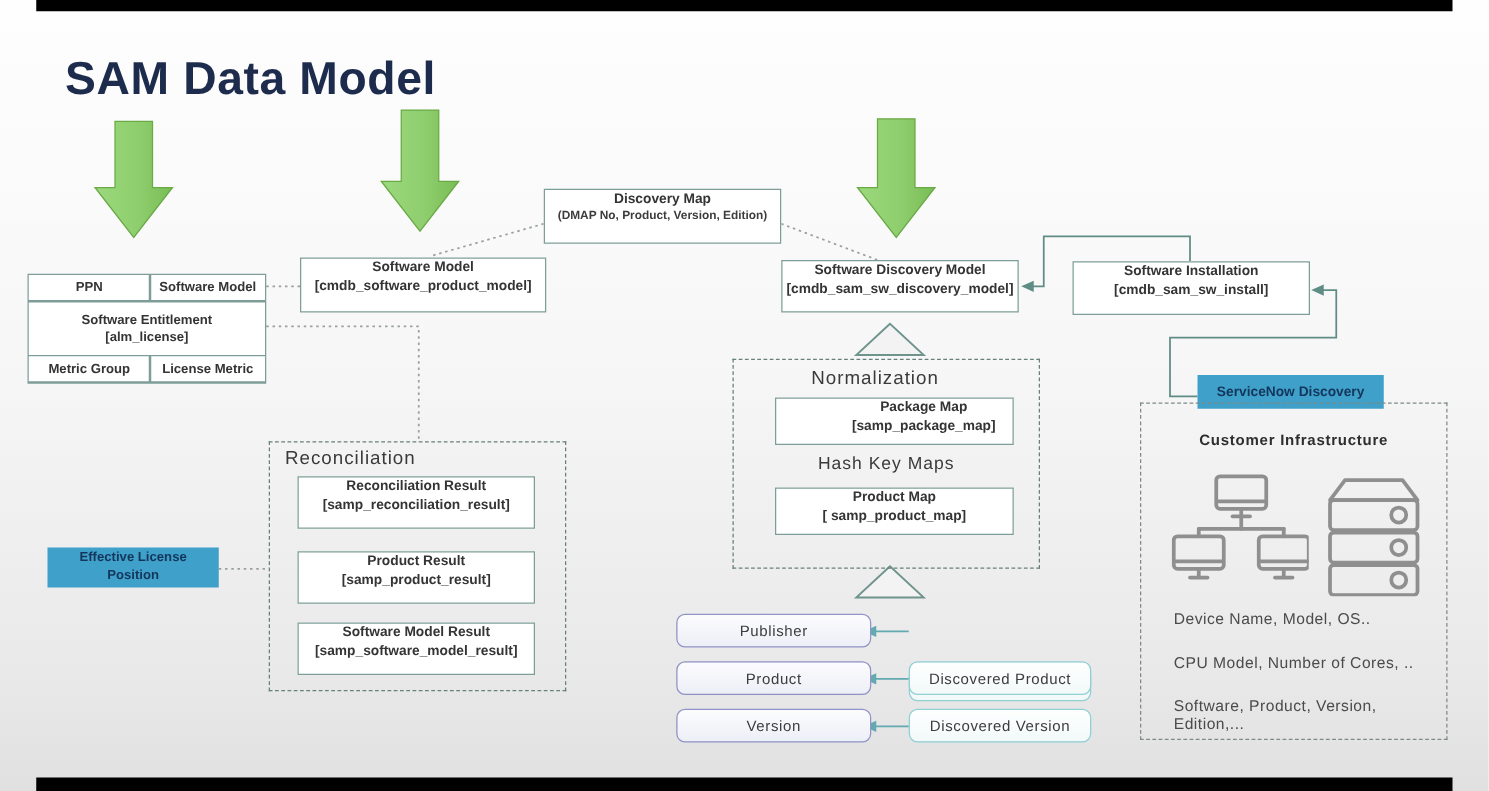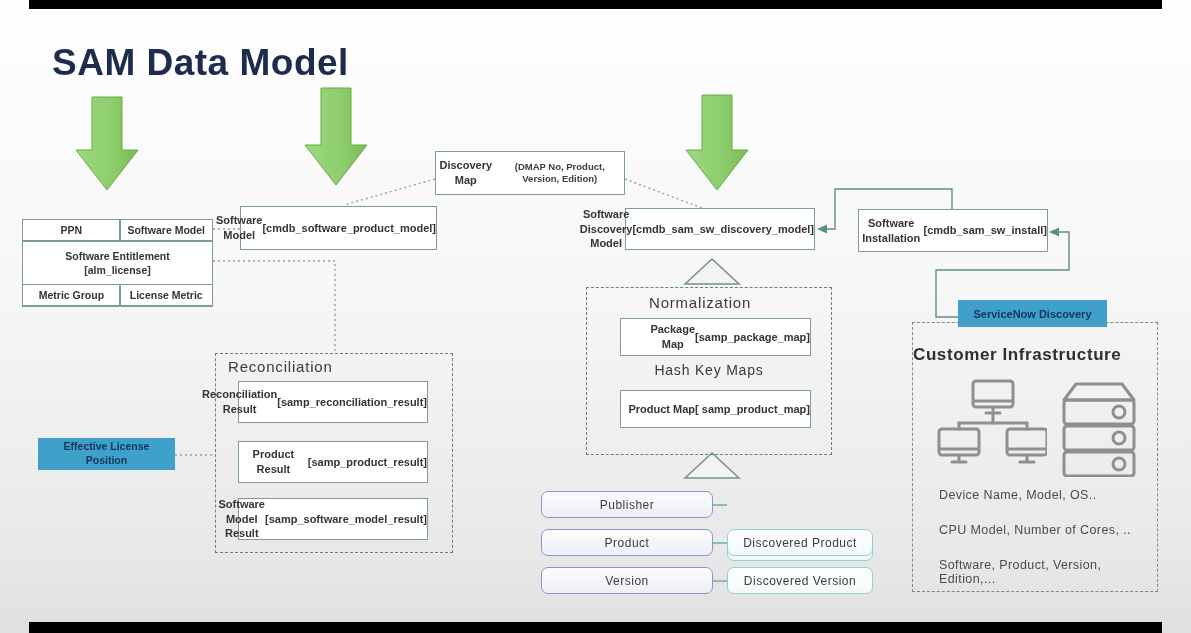--- a/index.html
+++ b/index.html
@@ -14,21 +14,21 @@
 
   .page-title {
     position:absolute; left:52px; top:42px;
     font-size:37px; font-weight:bold; color:#1d2b4d; letter-spacing:0.5px;
   }
 
   .conn { position:absolute; left:0; top:0; width:1191px; height:633px; pointer-events:none; }
 
   .box {
     position:absolute; background:#fff; border:1.4px solid #7d9e98;
-    display:flex; flex-direction:row; align-items:center; justify-content:flex-end;
+    display:flex; flex-direction:column; align-items:center; justify-content:flex-start;
     text-align:center; box-sizing:border-box;
   }
   .bname, .btable { font-size:11px; font-weight:bold; color:#343434; line-height:1.32; }
   .bsub { font-size:9.5px; font-weight:bold; color:#3c3c3c; line-height:1.3; }
 
   .dashedbox { position:absolute; border:1.6px dashed #68807b; box-sizing:border-box; }
   .dashedbox.gray { border-color:#7d8a87; }
   .zonelabel { position:absolute; font-size:15px; color:#3a3a3a; letter-spacing:0.8px; }
 
   .ent-group {
@@ -47,26 +47,26 @@
     position:absolute; background:#3fa0c9; color:#14365c; font-weight:bold;
     display:flex; align-items:center; justify-content:center; text-align:center;
     box-sizing:border-box;
   }
 
   .pill {
     position:absolute; height:27px; border-radius:7px; box-sizing:border-box;
     display:flex; align-items:center; justify-content:center;
     font-size:12px; color:#3d3d3d; letter-spacing:0.5px;
   }
-  .pill.target { width:172px; left:541px; border:1.4px solid #9193c7; background:linear-gradient(#fcfcfe,#edeff7); }
+  .pill.target { width:156px; left:541px; border:1.4px solid #9193c7; background:linear-gradient(#fcfcfe,#edeff7); }
   .pill.source { width:146px; left:727px; border:1.4px solid #8fd0d4; background:linear-gradient(#feffff,#f2f9f9); }
 
   .ci-title {
-    position:absolute; width:100%; top:22px;
-    font-size:17px; font-weight:bold; color:#2e2e2e; letter-spacing:0.6px;
+    position:absolute; width:100%; text-align:center; top:22px;
+    font-size:12px; font-weight:bold; color:#2e2e2e; letter-spacing:0.6px;
   }
   .ci-detail {
     position:absolute; left:26px; font-size:12.5px; color:#4b4b4b; letter-spacing:0.4px;
   }
   .hashlabel {
     position:absolute; left:0; width:100%; text-align:center; top:74px;
     font-size:14px; color:#3a3a3a; letter-spacing:0.8px;
   }
   svg.icon { position:absolute; }
 </style>

